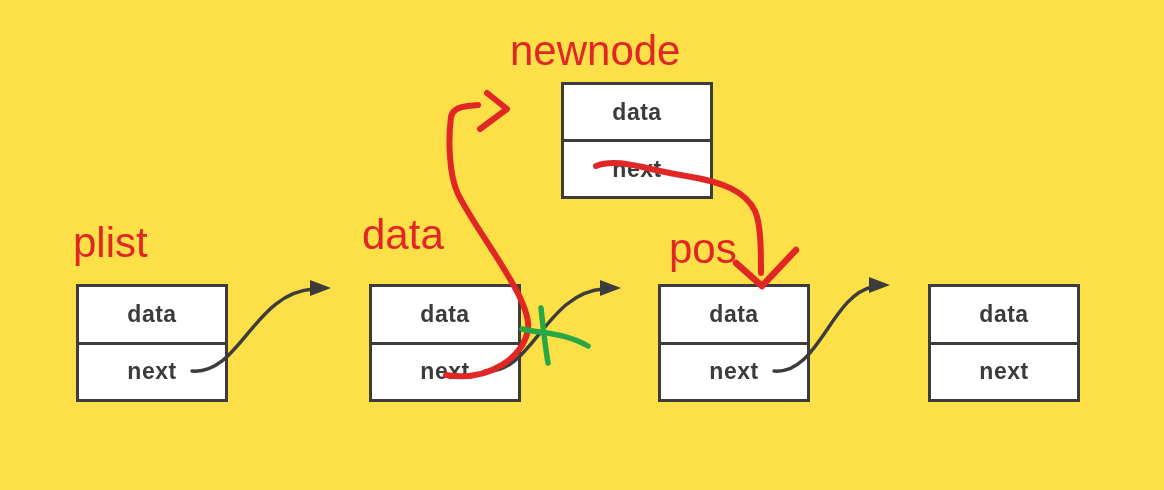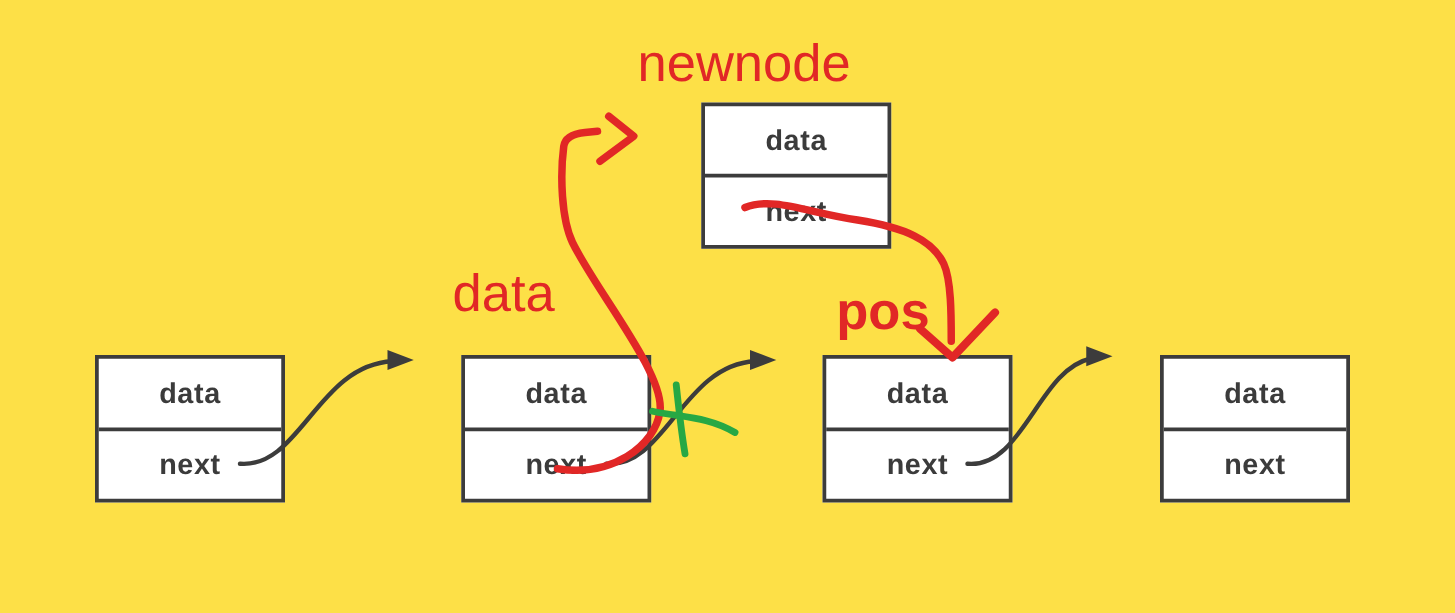--- a/index.html
+++ b/index.html
@@ -48,33 +48,34 @@
     position: absolute;
     font-size: 42px;
     line-height: 1.0;
     color: #e12726;
     z-index: 1;
     white-space: nowrap;
   }
   #label-newnode { left: 510px; top: 30px; }
   #label-plist   { left: 73px;  top: 222px; }
   #label-prev    { left: 362px; top: 214px; }
-  #label-pos     { left: 669px; top: 228px; font-weight: bold; }
+  #label-pos     { left: 669px; top: 228px; }
   #node-newnode  { left: 525px; top: 82px;  height: 117px; }
   #node-plist    { left: 40px;  top: 284px; }
   #node-prev     { left: 333px; top: 284px; }
   #node-pos      { left: 622px; top: 284px; }
   #node-tail     { left: 892px; top: 284px; }
 </style>
 </head>
 <body>
 
 <div class="canvas">
 
   <div class="pen-label" id="label-newnode">newnode</div>
+  <div class="pen-label" id="label-plist">plist</div>
   <div class="pen-label" id="label-prev">data</div>
   <div class="pen-label" id="label-pos">pos</div>
 
   <div class="node" id="node-newnode">
     <div class="cell">
         <span>data</span>
       </div>
     <div class="cell">
         <span>next</span>
       </div>

